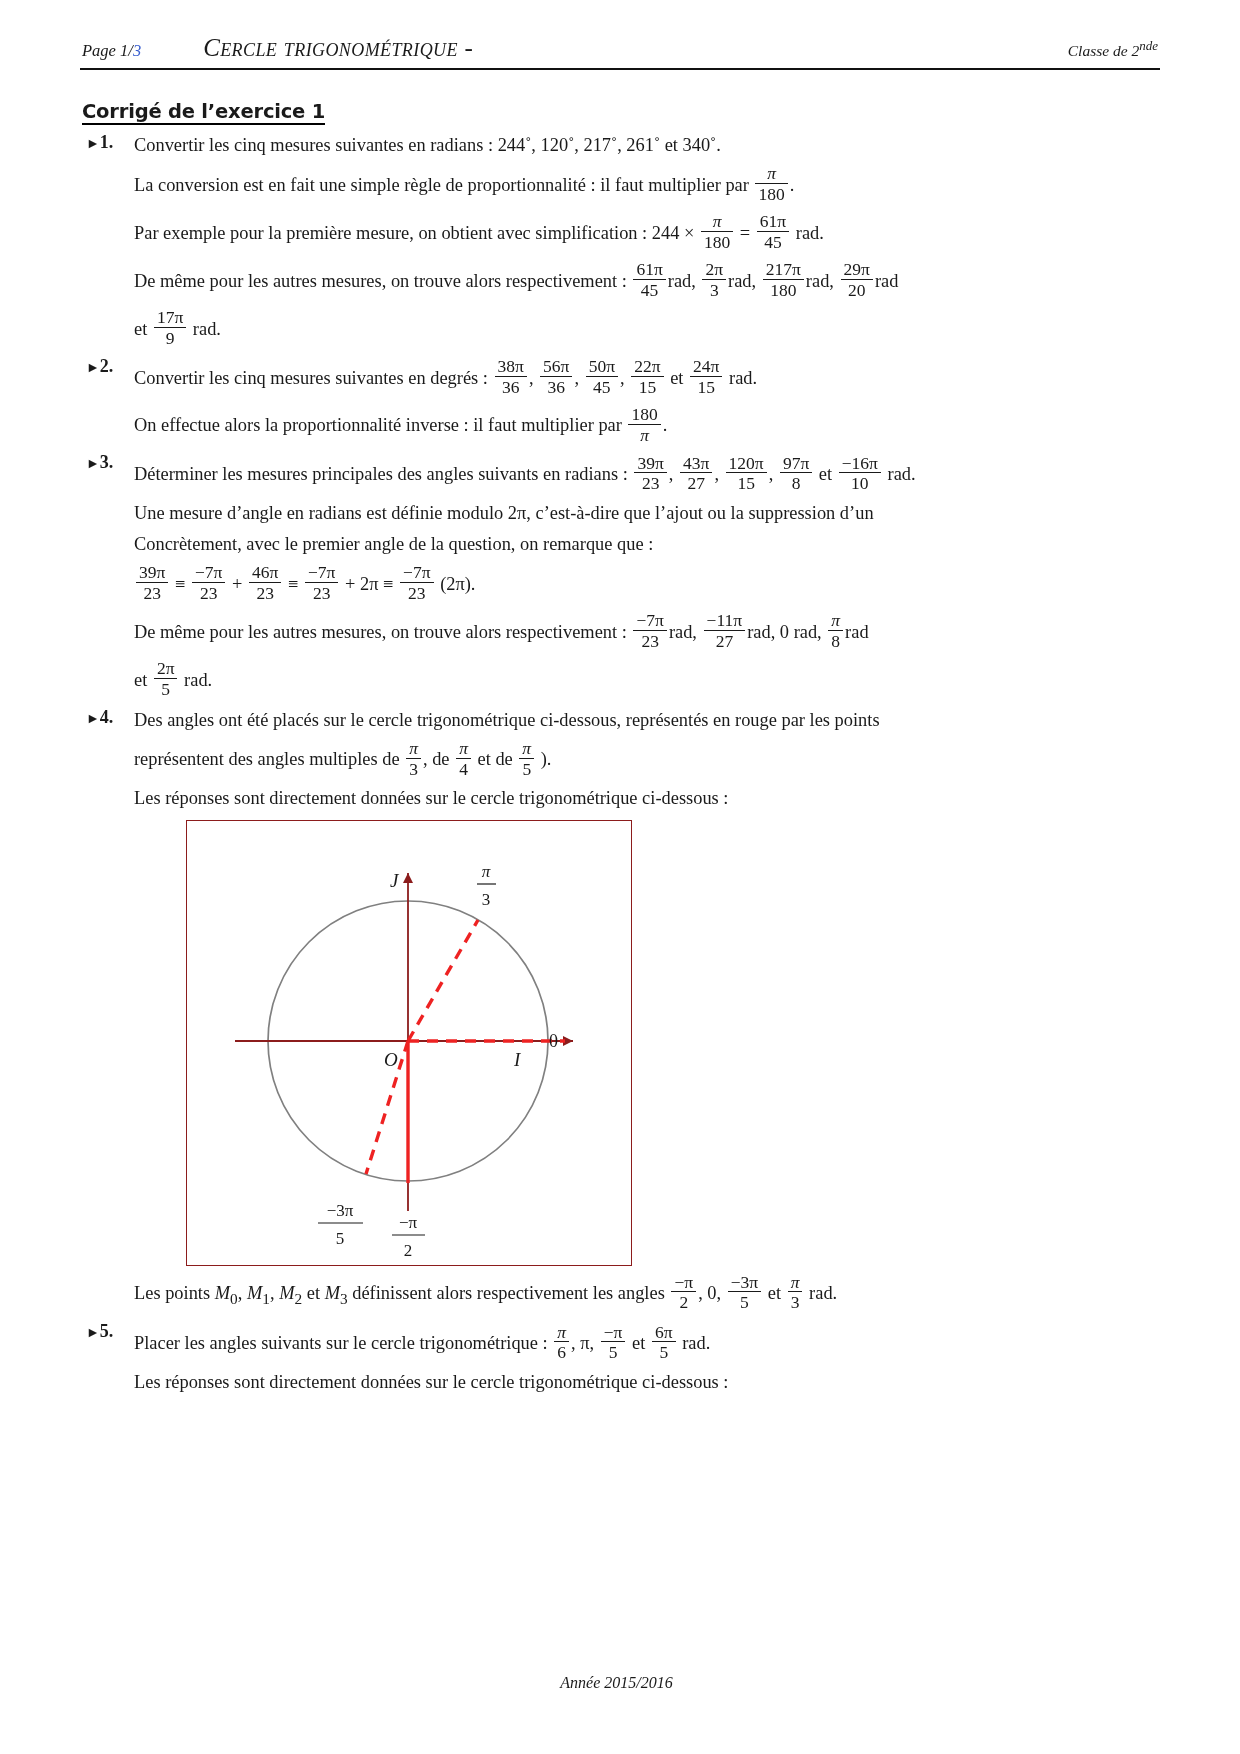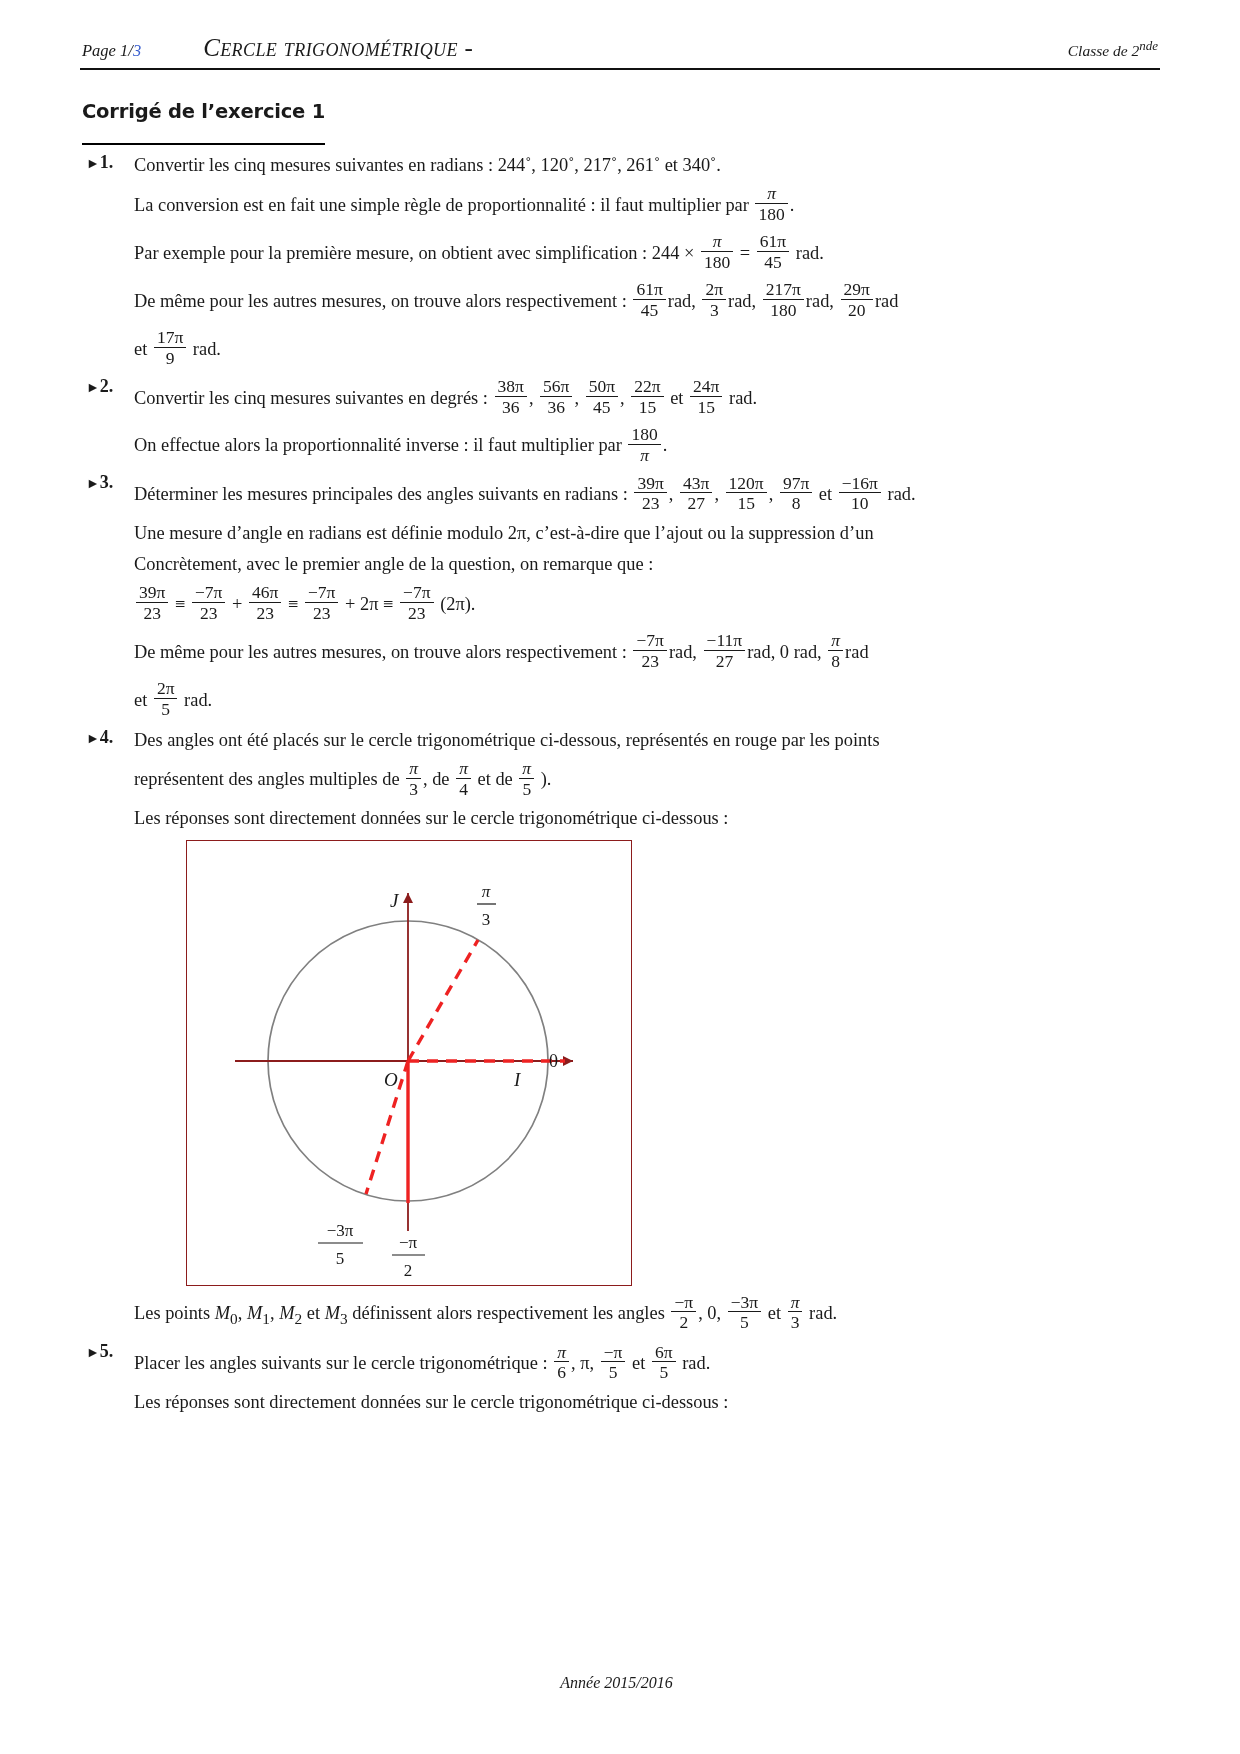--- a/index.html
+++ b/index.html
@@ -60,21 +60,21 @@
     margin: 0 2px 30px 2px;
   }
 
   
   .section-title {
     font-family: "DejaVu Sans", sans-serif;
     font-weight: bold;
     font-size: 19.5px;
     display: inline-block;
     border-bottom: 2.2px solid #000;
-    padding-bottom: 20px;
+    padding-bottom: 0;
     margin: 0 0 6px 4px;
     letter-spacing: -0.2px;
   }
 
   
   .qlist { margin: 0; padding: 0; }
   .q {
     position: relative;
     padding-left: 56px;
     margin-bottom: 2px;

